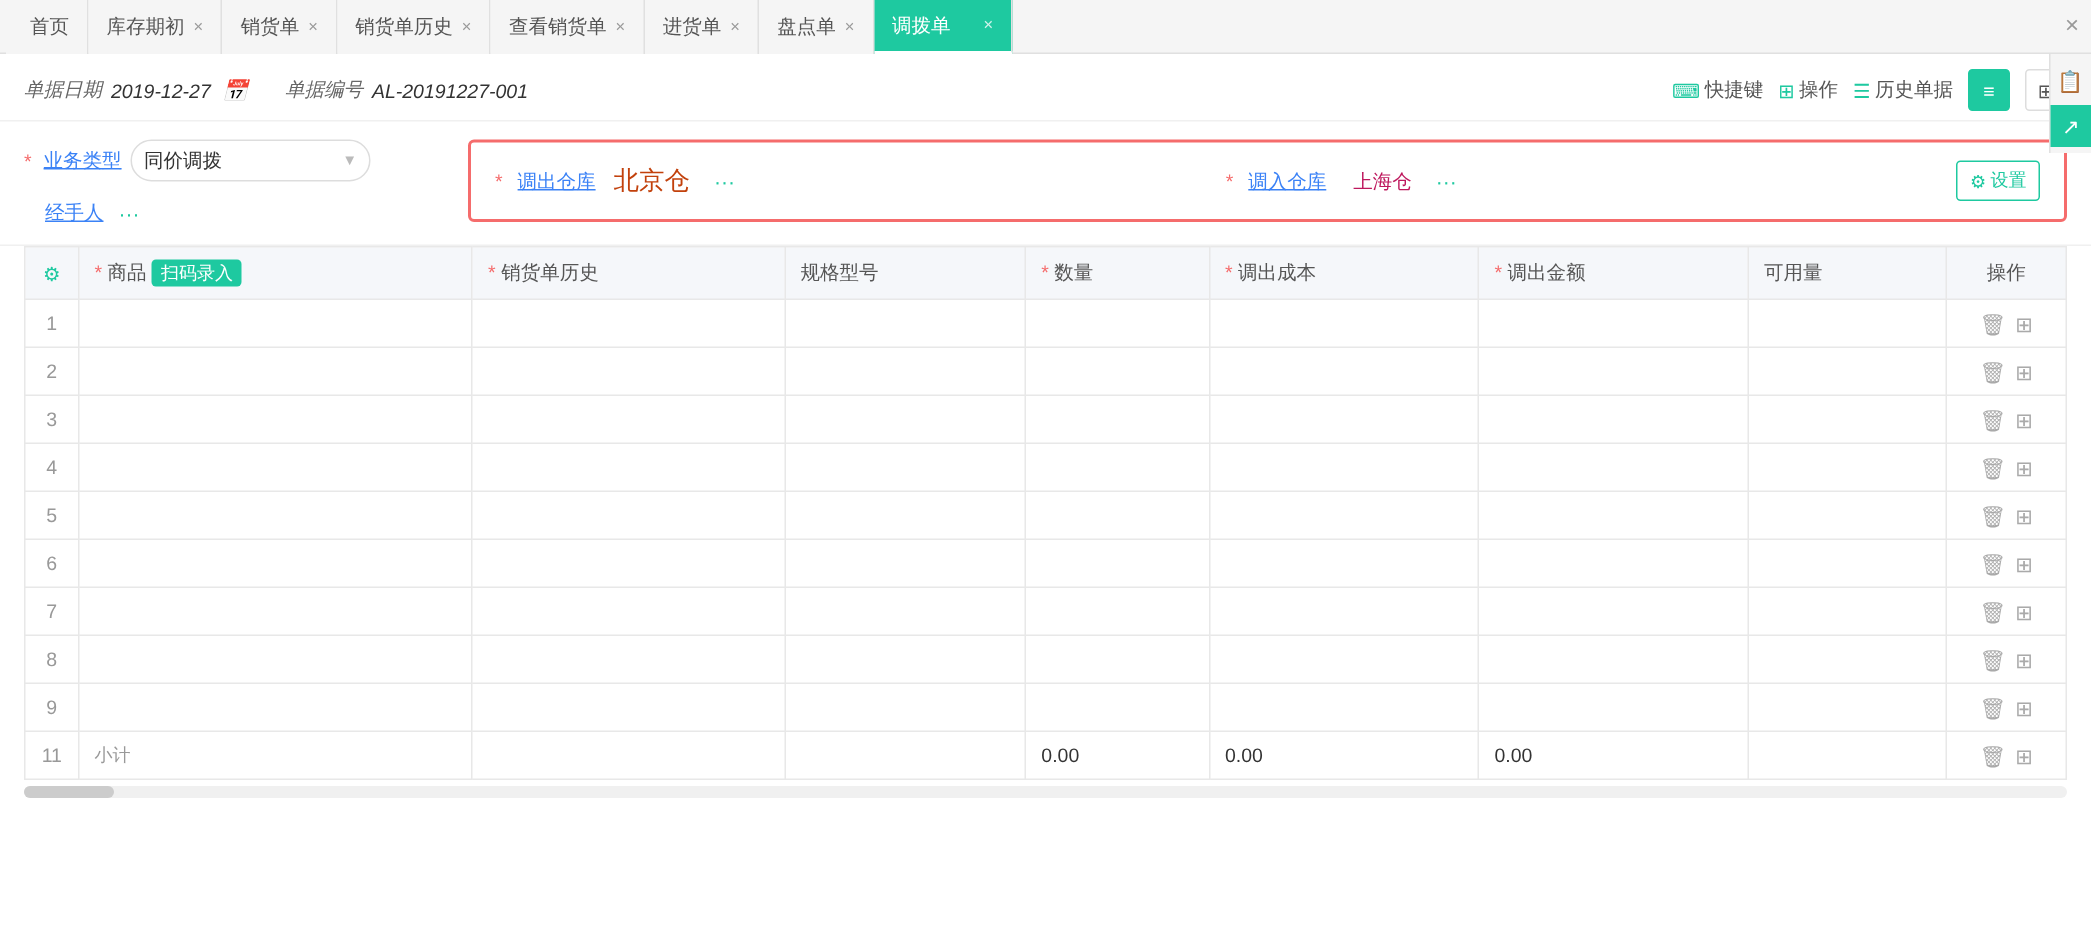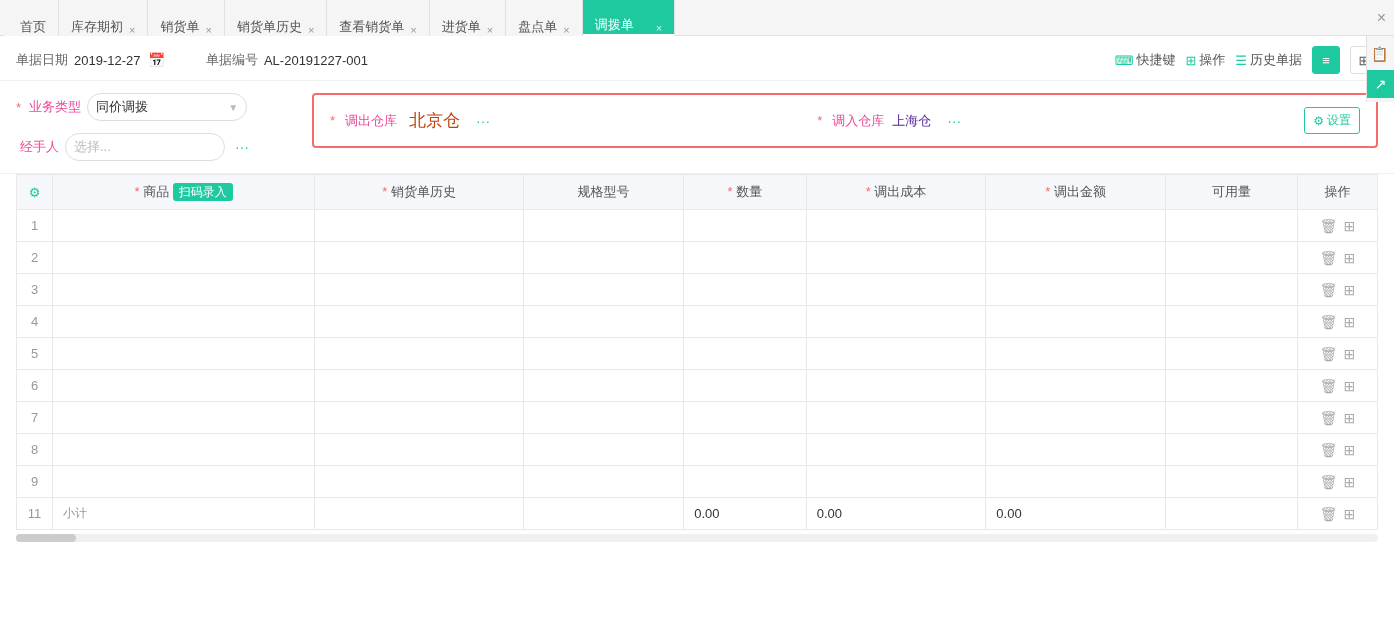--- a/index.html
+++ b/index.html
@@ -8,21 +8,21 @@
     
     .tab-bar {
       display: flex; align-items: center;
       border-bottom: 1px solid #e0e0e0;
       background: #f5f5f5;
       height: 36px;
       padding: 0 0 0 4px;
       position: relative;
     }
     .tab-item {
-      display: flex; align-items: flex-end;
+      display: flex; align-items: center;
       padding: 0 12px;
       height: 36px;
       cursor: pointer;
       font-size: 13px;
       color: #555;
       border-right: 1px solid #e0e0e0;
       white-space: nowrap;
       background: #f5f5f5;
     }
     .tab-item:first-child { padding-left: 16px; }
@@ -60,21 +60,21 @@
       border: 1px solid #ddd;
       border-radius: 3px;
       display: flex; align-items: center; justify-content: center;
       cursor: pointer; color: #555;
     }
     .toolbar-icon-btn.active { background: #1ec9a0; border-color: #1ec9a0; color: #fff; }
     .form-field {
       display: flex; align-items: center; gap: 6px;
     }
     .required-star { color: #f56c6c; margin-right: 2px; }
-    .form-field-label { color: #ec4899; font-size: 13px; white-space: nowrap; }
+    .form-field-label { color: #3b82f6; font-size: 13px; white-space: nowrap; text-decoration: underline; }
     .form-field-input {
       border: 1px solid #ddd;
       border-radius: 14px;
       padding: 4px 8px;
       font-size: 13px;
       color: #333;
       min-width: 120px;
       display: flex; align-items: center; justify-content: space-between;
       cursor: pointer;
     }
@@ -113,21 +113,21 @@
     }
     table {
       width: 100%;
       border-collapse: collapse;
       font-size: 13px;
     }
     thead tr { background: #f5f7fa; }
     thead th {
       border: 1px solid #e8e8e8;
       padding: 8px 10px;
-      text-align: center;
+      text-align: left;
       font-weight: normal;
       color: #555;
       white-space: nowrap;
     }
     tbody tr { background: #fff; }
     tbody tr:nth-child(odd) { background: #fff; }
     tbody td {
       border: 1px solid #e8e8e8;
       padding: 6px 10px;
       height: 32px;
@@ -202,21 +202,21 @@
     <span class="tab-close">×</span>
   </div>
   <div class="tab-item active">
     <span>调拨单</span>
     <span class="tab-close">×</span>
   </div>
   <span class="window-close">×</span>
 </div>
 
 <div style="display:flex; align-items:center; justify-content:space-between; padding:10px 16px 6px 16px; border-bottom:1px solid #f0f0f0;">
-  <div style="display:flex; align-items:center; gap:40px;">
+  <div style="display:flex; align-items:center; gap:24px;font-style:italic;">
     <div class="field-group">
       <span class="field-label">单据日期</span>
       <span class="field-value">2019-12-27</span>
       <span class="date-icon">📅</span>
     </div>
     <div class="field-group">
       <span class="field-label">单据编号</span>
       <span class="field-value">AL-20191227-001</span>
     </div>
   </div>
@@ -243,41 +243,38 @@
   <div style="display:flex; flex-direction:column; gap:12px; min-width:280px;">
     <div class="form-field">
       <span class="required-star">*</span>
       <span class="form-field-label">业务类型</span>
       <div class="form-field-input" style="min-width:160px;">
         <span>同价调拨</span>
         <span class="down-arrow">▼</span>
       </div>
     </div>
     <div class="form-field">
-      <span class="form-field-label" style="margin-left:4px;">经手人</span>
-      <div class="form-field-input" style="min-width:160px; color:#bbb;">
-        <span>选择...</span>
-      </div>
+      <span class="form-field-label" style="margin-left:14px;">经手人</span>
       <span class="three-dots">···</span>
     </div>
   </div>
 
   <div class="highlight-box">
 
     <div class="highlight-field">
       <span class="required-star">*</span>
       <span class="form-field-label">调出仓库</span>
       <span style="font-size:17px; color:#c2410c; margin-left:4px;">北京仓</span>
       <span class="three-dots" style="margin-left:8px;">···</span>
     </div>
 
     <div class="highlight-field">
       <span class="required-star">*</span>
       <span class="form-field-label">调入仓库</span>
-      <span style="font-size:13px; color:#4c1d95; margin-left:0;">上海仓</span>
+      <span style="font-size:13px; color:#be185d; margin-left:10px;">上海仓</span>
       <span class="three-dots" style="margin-left:8px;">···</span>
     </div>
 
     <div class="settings-btn">
       <span>⚙</span>
       <span>设置</span>
     </div>
   </div>
 </div>
 

